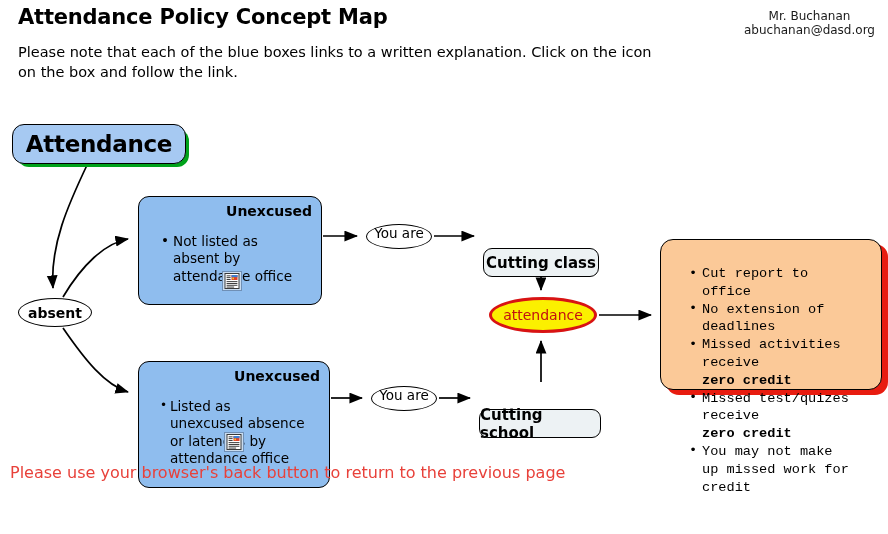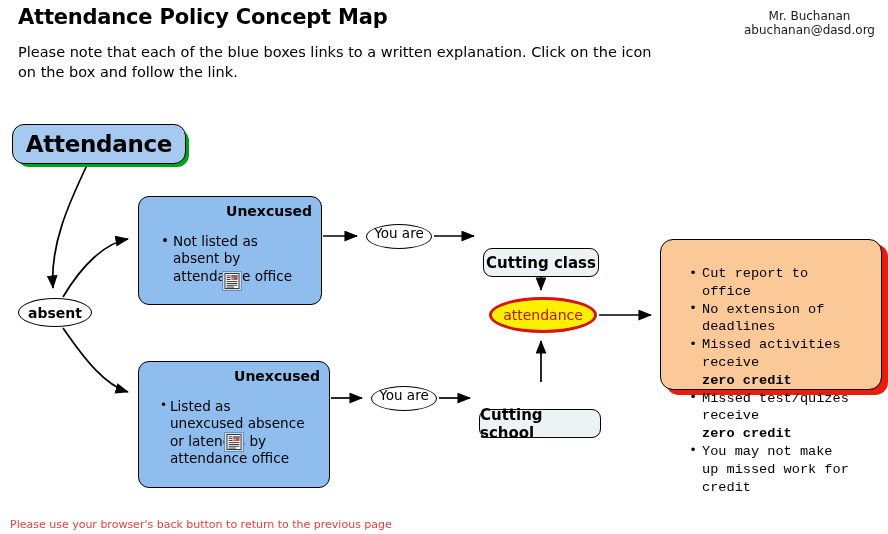--- a/index.html
+++ b/index.html
@@ -234,22 +234,22 @@
     position: absolute;
     left: 2px;
     top: -0.5px;
   }
   #node-consequences-panel li b { font-weight: bold; }
 
   
   #footer-note {
     position: absolute;
     left: 10px;
-    top: 518px;
-    font-size: 11px;
+    top: 466px;
+    font-size: 16px;
     line-height: 14px;
     color: #e8413a;
   }
 </style>
 </head>
 <body>
 
 <div id="page-title">Attendance Policy Concept Map</div>
 <div id="intro-text">Please note that each of the blue boxes links to a written explanation. Click on the icon on the box and follow the link.</div>
 <div id="author-block">

